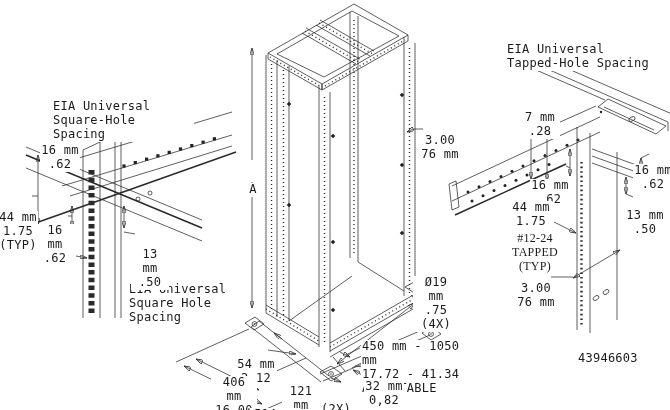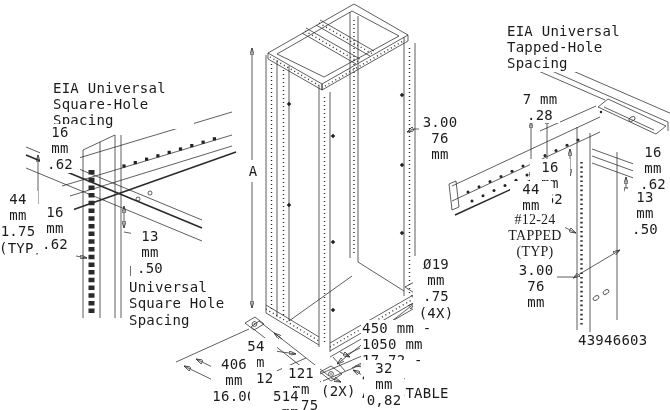--- a/index.html
+++ b/index.html
@@ -5,22 +5,22 @@
   html,body{margin:0;padding:0;background:#fff;}
   #stage{position:relative;width:670px;height:410px;background:#fff;overflow:hidden;
          font-family:"DejaVu Sans Mono","Liberation Mono",monospace;}
   svg{position:absolute;left:0;top:0;}
   svg line,svg path,svg circle,svg ellipse,svg polyline{stroke:#2a2a2a;stroke-width:.75;fill:none;}
   svg .hv{stroke-width:1.5;}
   svg .dt2{stroke-dasharray:1 3;stroke-width:1.4;}
   svg .sqs{stroke-dasharray:4.5 3.2;stroke-width:6;}
   svg .tap{stroke-dasharray:1.6 3;stroke-width:2.4;}
   svg .fil{fill:#222;stroke:none;}
-  .lbl{position:absolute;white-space:pre-line;font-size:14px;line-height:1.16;
-       letter-spacing:.25px;color:#1b1b1b;background:#fff;padding:0 1px;}
+  .lbl{position:absolute;white-space:pre-line;font-size:12px;line-height:1.16;
+       letter-spacing:.25px;color:#1b1b1b;background:#fff;padding:0 1px;margin-top:20px;}
   .c{text-align:center;}
 </style>
 </head>
 <body>
 
 <div id="stage">
 
 <svg width="670" height="410" viewBox="0 0 670 410">
   <defs>
     <marker id="ah" viewBox="0 0 7 4.5" refX="7" refY="2.25" markerWidth="7" markerHeight="4.5" markerUnits="userSpaceOnUse" orient="auto-start-reverse">

